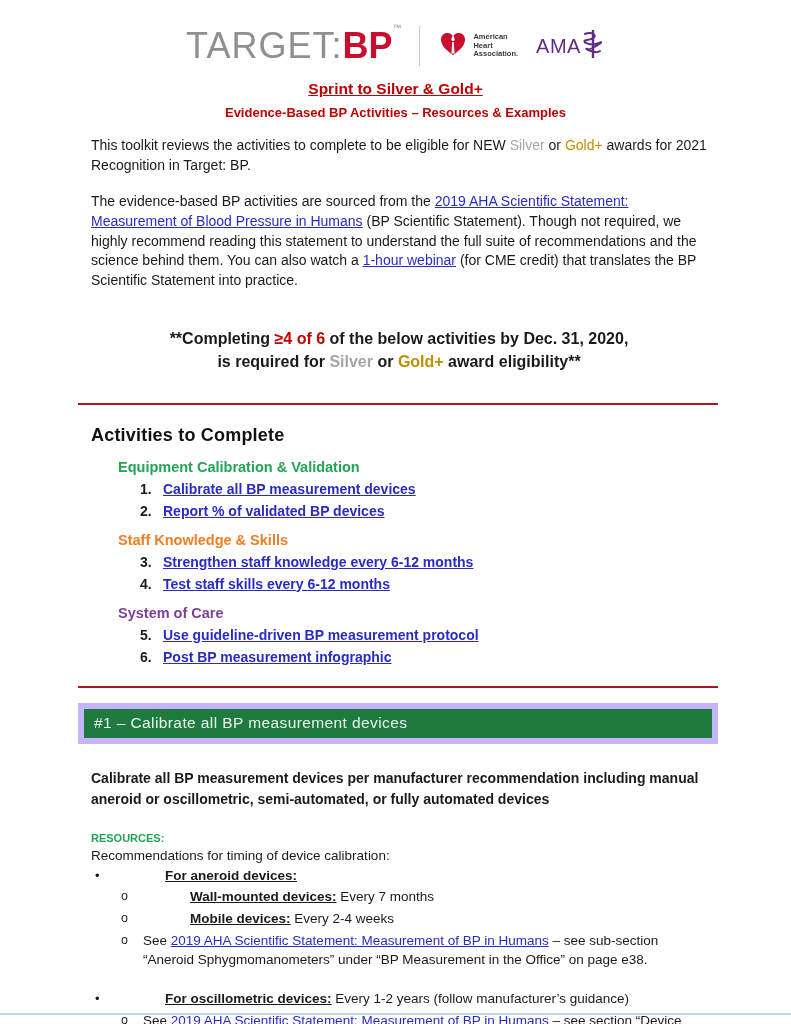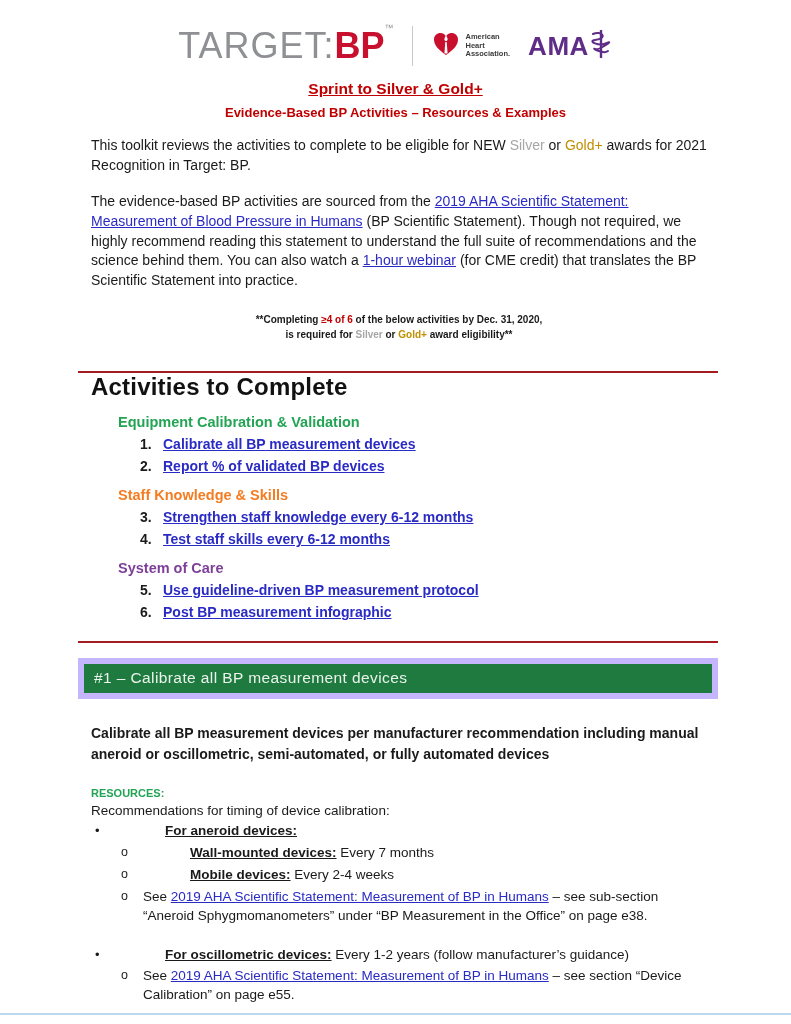--- a/index.html
+++ b/index.html
@@ -15,42 +15,42 @@
     gap: 18px; padding-top: 20px; height: 72px;
   }
   .tbp-logo { display: flex; align-items: center; }
   .tbp-target { font-size: 36px; color: var(--logo-gray); letter-spacing: 1px; font-weight: 400; }
   .tbp-bp { font-size: 36px; color: var(--logo-red); font-weight: 800; letter-spacing: 0px; }
   .tbp-tm { font-size: 9px; color: var(--logo-gray); vertical-align: super; position: relative; top: -18px; }
   .logo-divider { width: 1px; height: 40px; background: #c9c9c9; }
   .aha-logo { display: flex; align-items: center; gap: 5px; }
   .aha-text { font-size: 7.5px; line-height: 1.15; color: #3a3a3a; font-weight: 600; }
   .ama-logo { display: flex; align-items: center; }
-  .ama-text { font-size: 26px; font-weight: 700; color: var(--ama-purple); letter-spacing: 0.5px; }
+  .ama-text { font-size: 20px; font-weight: 400; color: var(--ama-purple); letter-spacing: 0.5px; }
   
   .doc-title { text-align: center; color: var(--title-red); font-weight: bold; }
   .doc-title-1 { font-size: 15.5px; text-decoration: underline; margin-top: 8px; }
   .doc-title-2 { font-size: 13px; margin-top: 7px; }
   
   .body-block { margin: 0 84px 0 91px; }
   .para { font-size: 14px; line-height: 1.42; margin-top: 16px; }
   .silver { color: var(--silver); }
   .gold { color: var(--gold); }
   .red-inline { color: var(--title-red); }
   a.link, .link {
     color: var(--link-blue); text-decoration: underline; cursor: pointer;
   }
   .list-link { font-weight: bold; }
-  .note { text-align: center; font-weight: bold; font-size: 10px; margin-top: 22px; line-height: 1.45; }
+  .note { text-align: center; font-weight: bold; font-size: 16px; margin-top: 36px; line-height: 1.45; }
   
   .red-rule { height: 2px; background: var(--rule-red); margin: 0 73px 0 78px; }
   .rule-1 { margin-top: 29px; }
   .rule-2 { margin-top: 21px; }
   
-  .act-heading { font-size: 24px; font-weight: bold; color: #111; margin: 0 84px 0 91px; letter-spacing: 0.2px; }
+  .act-heading { font-size: 18px; font-weight: bold; color: #111; margin: 20px 84px 0 91px; letter-spacing: 0.2px; }
   .act-group-label { font-size: 14.5px; font-weight: bold; margin: 13px 84px 0 118px; }
   .g-green { color: var(--green); }
   .g-orange { color: var(--orange); }
   .g-purple { color: var(--purple); }
   .act-item { display: flex; font-size: 14px; margin-top: 6px; }
   .act-item:first-of-type { margin-top: 10px; }
   .act-num { width: 23px; margin-left: 140px; font-weight: bold; flex-shrink: 0; }
   
   .banner {
     margin: 15px 73px 0 78px; background: var(--banner-bg);

